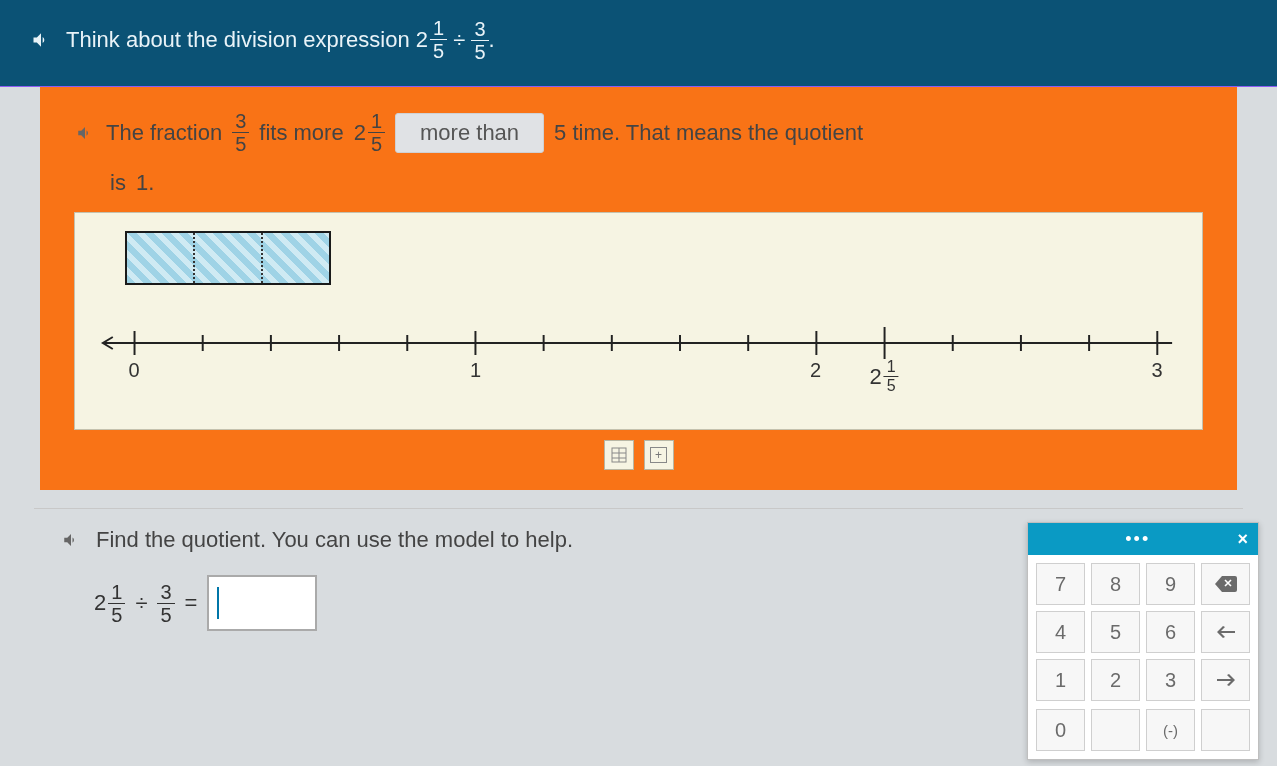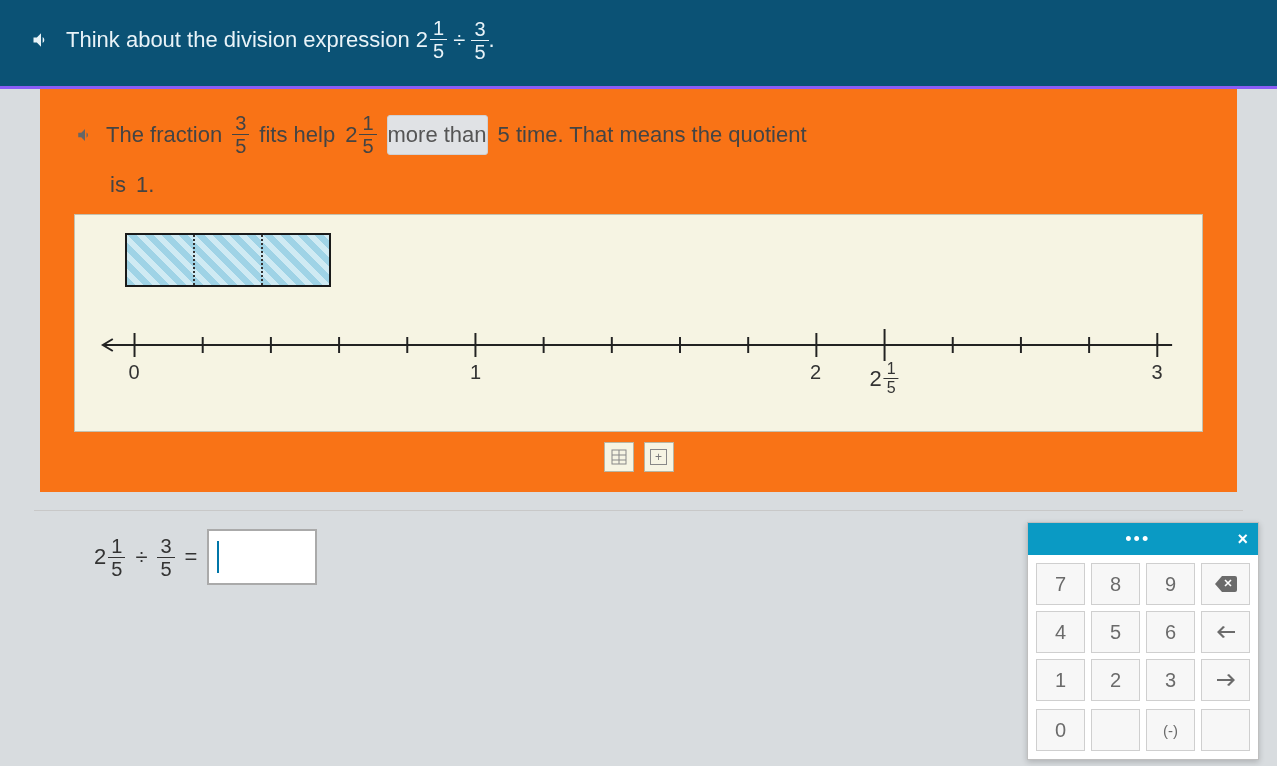--- a/index.html
+++ b/index.html
@@ -12,21 +12,21 @@
     position: relative;
   }
   .header-bar {
     background: #0b5275;
     color: #e9f3f8;
     padding: 18px 30px 24px 30px;
     font-size: 22px;
     display: flex;
     align-items: center;
     gap: 14px;
-    border-bottom: 3px solid #8b5cf6;
+    border-bottom: 1px solid #8b5cf6;
   }
   .speaker-icon {
     width: 22px; height: 22px;
     display: inline-flex; align-items: center; justify-content: center;
     flex-shrink: 0;
   }
   .speaker-icon svg { fill: currentColor; }
   .content {
     background: #f97316;
     margin: 0 40px 0 40px;
@@ -35,21 +35,21 @@
   .line1, .line2 {
     display: flex; align-items: center; flex-wrap: wrap;
     color: #444; font-size: 22px; gap: 10px;
     margin-bottom: 16px;
   }
   .line1 .speaker-icon, .q-line .speaker-icon { color: #666; }
   .chip {
     background: #e0e2e5;
     border: 1px solid #cfd1d4;
     border-radius: 3px;
-    padding: 6px 0;
+    padding: 6px 24px;
     color: #555;
   }
   .frac {
     display: inline-flex; flex-direction: column; align-items: center;
     font-size: 20px; line-height: 1;
     vertical-align: middle;
   }
   .frac .num { border-bottom: 1.5px solid currentColor; padding: 0 3px 1px; }
   .frac .den { padding-top: 1px; }
   .mixed { display: inline-flex; align-items: center; gap: 2px; }
@@ -183,21 +183,21 @@
     <span class="speaker-icon">
       <svg viewBox="0 0 24 24" width="18" height="18">
           <path d="M3 9v6h4l5 5V4L7 9H3zm13 3a4 4 0 0 0-2-3.5v7A4 4 0 0 0 16 12z"></path>
         </svg>
     </span>
     <span>The fraction</span>
     <span class="frac">
         <span class="num">3</span>
         <span class="den">5</span>
       </span>
-    <span>fits help</span>
+    <span>fits more</span>
     <span class="mixed">
       <span class="whole">2</span>
       <span class="frac">
           <span class="num">1</span>
           <span class="den">5</span>
         </span>
     </span>
     <span class="chip">more than</span>
     <span>5 time. That means the quotient</span>
   </div>
@@ -264,20 +264,28 @@
     </div>
     <div class="tool-btn">
       <span style="border:1px solid #888;padding:0 4px;font-size:12px;">+</span>
     </div>
   </div>
 </div>
 
 <hr class="divider">
 
 <div class="question-area">
+  <div class="q-line">
+    <span class="speaker-icon">
+      <svg viewBox="0 0 24 24" width="18" height="18">
+          <path d="M3 9v6h4l5 5V4L7 9H3zm13 3a4 4 0 0 0-2-3.5v7A4 4 0 0 0 16 12z"></path>
+        </svg>
+    </span>
+    <span>Find the quotient. You can use the model to help.</span>
+  </div>
   <div class="eq-line">
     <span class="mixed">
       <span class="whole">2</span>
       <span class="frac">
           <span class="num">1</span>
           <span class="den">5</span>
         </span>
     </span>
     <span>÷</span>
     <span class="frac">

